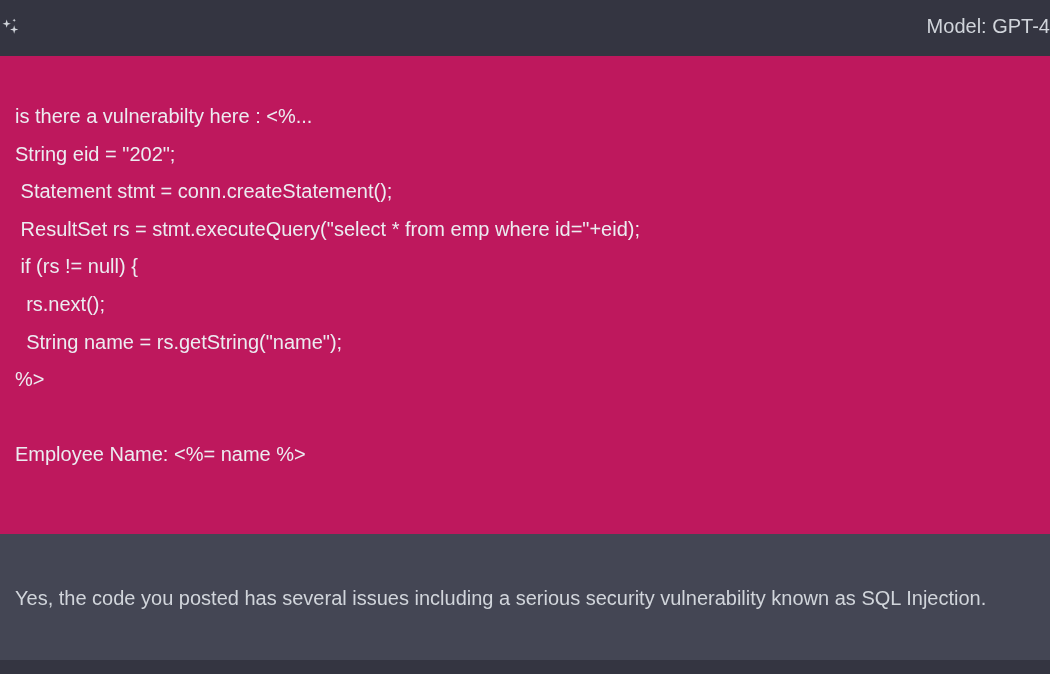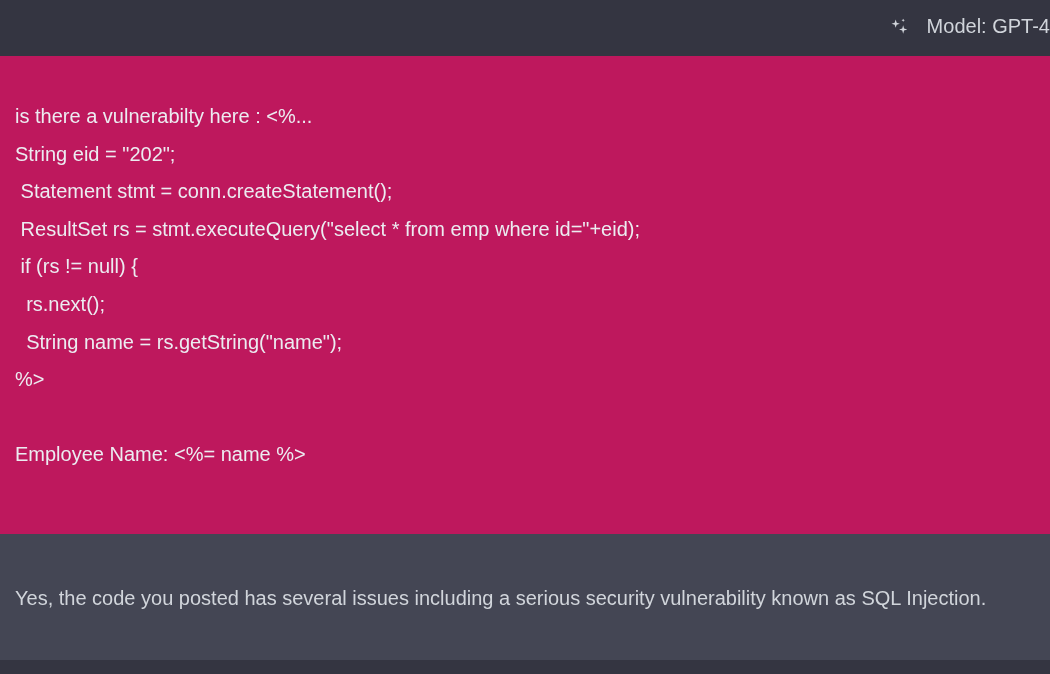--- a/index.html
+++ b/index.html
@@ -12,21 +12,21 @@
       font-family: -apple-system, BlinkMacSystemFont, "Segoe UI", Helvetica, Arial, sans-serif;
       width: 1050px;
       height: 674px;
       overflow: hidden;
       display: flex;
       flex-direction: column;
     }
     .header {
       display: flex;
       align-items: center;
-      justify-content: flex-end;
+      justify-content: space-between;
       padding: 15px 0 18px 0;
       color: #d1d5db;
       font-size: 20px;
       gap: 18px;
     }
     .sparkle-icon {
       width: 20px;
       height: 20px;
       display: inline-flex;
       align-items: center;

